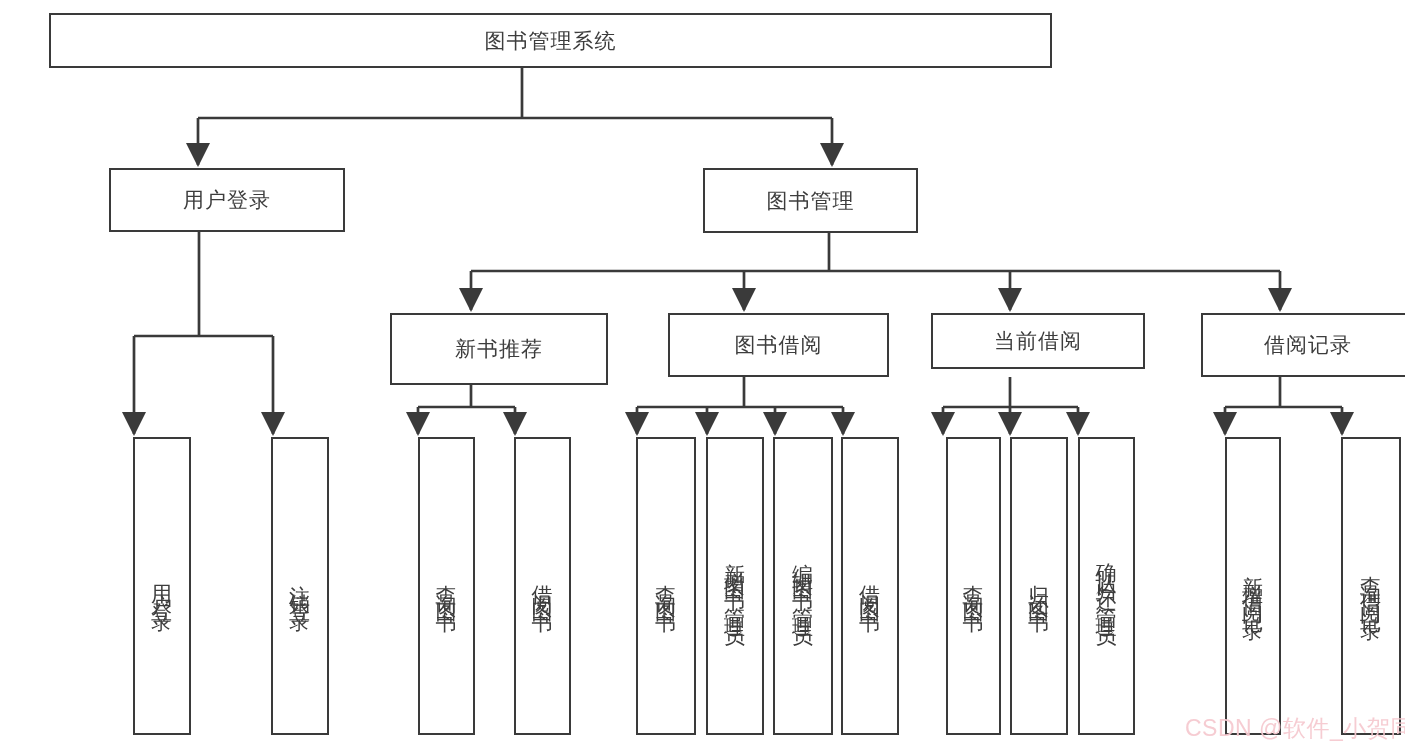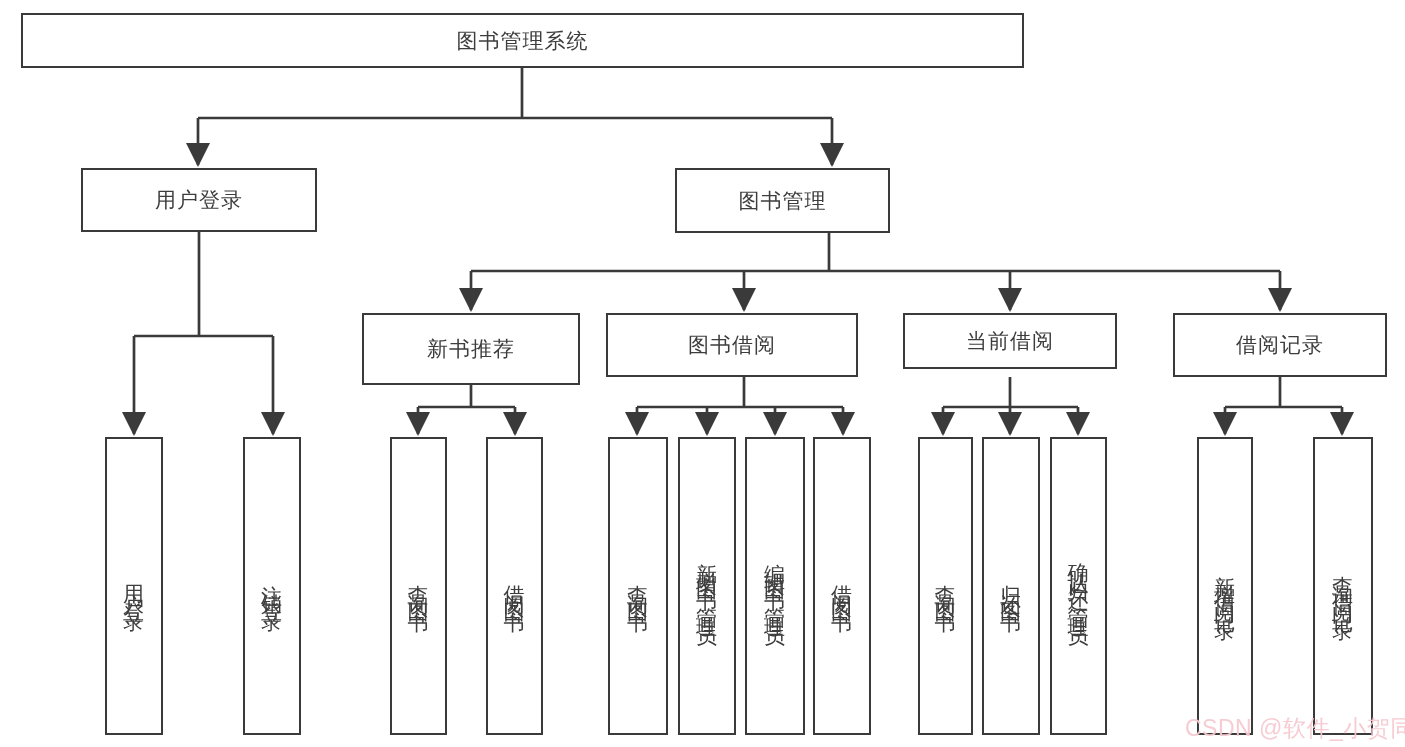--- a/index.html
+++ b/index.html
@@ -13,20 +13,21 @@
   #connectors{position:absolute;left:0;top:0;z-index:1;}
   .box{
     position:absolute;
     box-sizing:border-box;
     background:#ffffff;
     border:2.5px solid #3a3a3a;
     display:flex;
     align-items:center;
     justify-content:center;
     z-index:2;
+    margin-left:28px;
   }
   .h-label{
     color:#3d3d3d;
     font-size:21px;
     letter-spacing:1px;
     white-space:nowrap;
   }
   .v-label{
     color:#3d3d3d;
     font-size:21px;
@@ -92,21 +93,21 @@
   <div class="box" style="left:81px;top:168px;width:236px;height:64px">
     <span class="h-label">用户登录</span>
   </div>
   <div class="box" style="left:675px;top:168px;width:215px;height:65px">
     <span class="h-label">图书管理</span>
   </div>
 
   <div class="box" style="left:362px;top:313px;width:218px;height:72px">
     <span class="h-label">新书推荐</span>
   </div>
-  <div class="box" style="left:606px;top:313px;width:252px;height:64px">
+  <div class="box" style="left:640px;top:313px;width:221px;height:64px">
     <span class="h-label">图书借阅</span>
   </div>
   <div class="box" style="left:903px;top:313px;width:214px;height:56px">
     <span class="h-label">当前借阅</span>
   </div>
   <div class="box" style="left:1173px;top:313px;width:214px;height:64px">
     <span class="h-label">借阅记录</span>
   </div>
 
   <div class="box" style="left:105px;top:437px;width:58px;height:298px">

